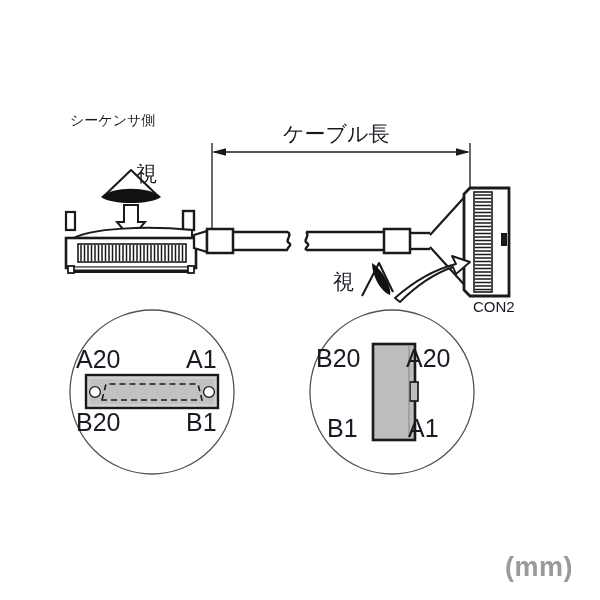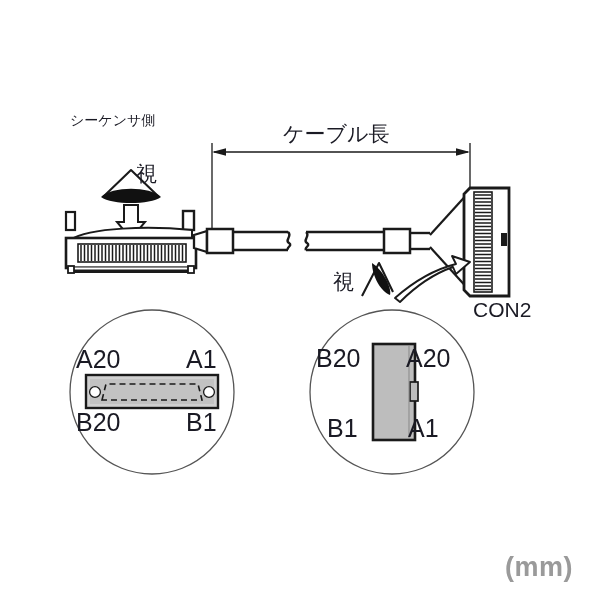--- a/index.html
+++ b/index.html
@@ -220,21 +220,21 @@
 
   <div class="lbl jp" style="left:58px; top:112px; font-size:14px;margin-left:12px;">シーケンサ側</div>
 
   <div class="lbl jp" style="left:136px; top:160px; font-size:21px;">視</div>
 
   <div class="lbl jp" style="left:283px; top:120px; font-size:21px;">ケーブル長</div>
 
 
   <div class="lbl jp" style="left:333px; top:268px; font-size:21px;">視</div>
 
-  <div class="lbl" style="left:473px; top:298px; font-size:21px;">CON2</div>
+  <div class="lbl" style="left:473px; top:298px; font-size:15px;">CON2</div>
 
   <div class="lbl" style="left:76px; top:345px; font-size:25px;">A20</div>
   <div class="lbl" style="left:186px; top:345px; font-size:25px;">A1</div>
   <div class="lbl" style="left:76px; top:408px; font-size:25px;">B20</div>
   <div class="lbl" style="left:186px; top:408px; font-size:25px;">B1</div>
 
   <div class="lbl" style="left:316px; top:344px; font-size:25px;">B20</div>
   <div class="lbl" style="left:406px; top:344px; font-size:25px;">A20</div>
   <div class="lbl" style="left:327px; top:414px; font-size:25px;">B1</div>
   <div class="lbl" style="left:408px; top:414px; font-size:25px;">A1</div>

